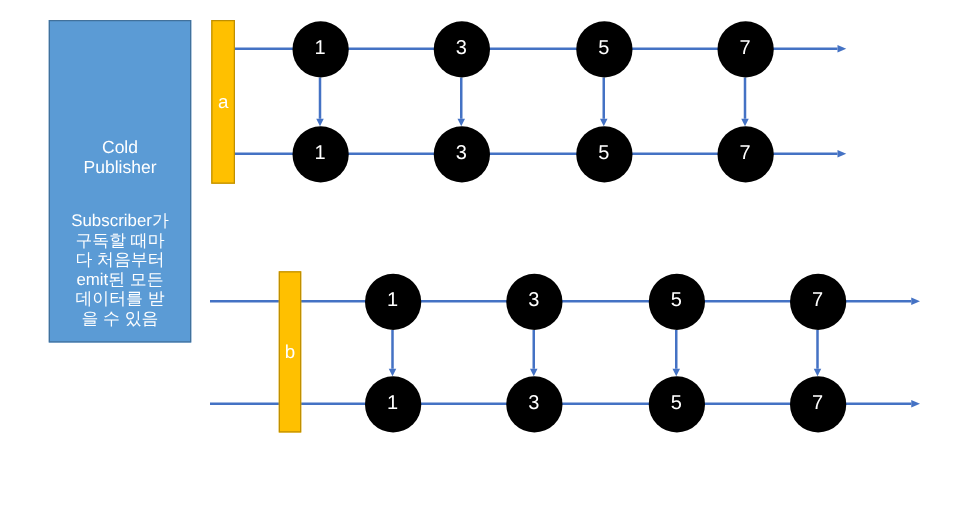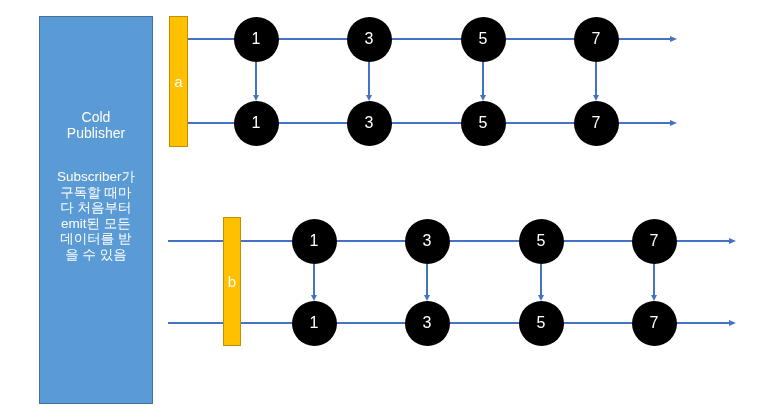--- a/index.html
+++ b/index.html
@@ -19,21 +19,21 @@
     position: relative;
     width: 768px;
     height: 419px;
     background: #fff;
     overflow: hidden;
   }
 
   .publisher-box {
     position: absolute;
     left: 39px; top: 16px;
-    width: 114px; height: 388px;
+    width: 114px; height: 258px;
     background: var(--publisher-fill);
     border: 1.5px solid var(--publisher-border);
     color: var(--text-on-fill);
     text-align: center;
   }
   .pub-title {
     position: absolute;
     top: 92px; left: 0; right: 0;
     font-size: 14px;
     line-height: 16px;

